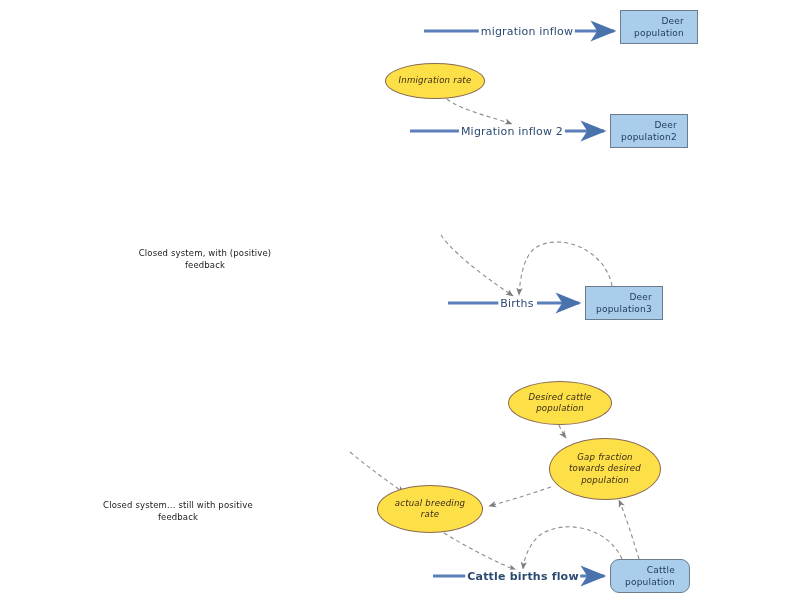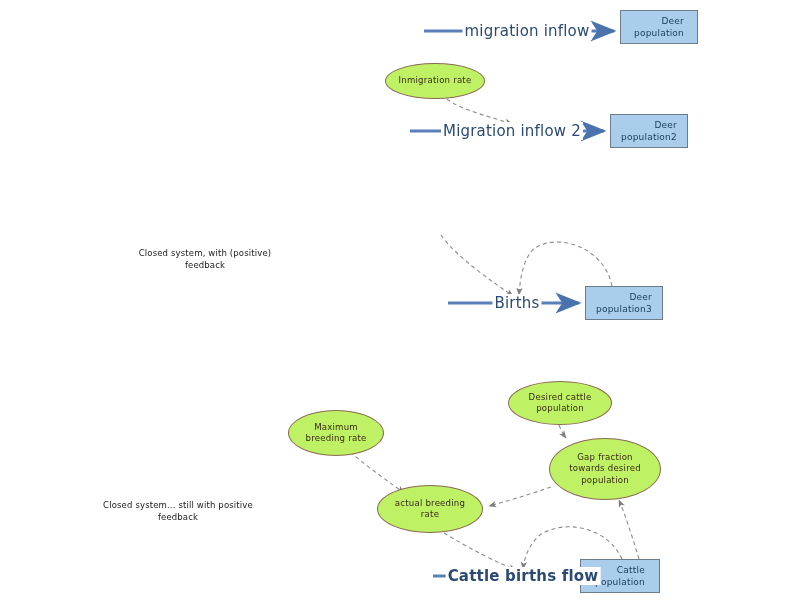--- a/index.html
+++ b/index.html
@@ -53,38 +53,39 @@
     align-items: center;
     justify-content: center;
     letter-spacing: 0.2px;
     white-space: pre-line;
   }
 
   
   .cloudvar {
     position: absolute;
     box-sizing: border-box;
-    background: #bef264;
+    background: #fde047;
     border: 1.1px solid #8a6a52;
     border-radius: 50%;
     color: #3a2a1a;
     font-size: 8.6px;
     line-height: 1.3;
     text-align: center;
     display: flex;
     align-items: center;
     justify-content: center;
     letter-spacing: 0.2px;
     white-space: pre-line;
+    font-style: italic;
   }
 
   
   .flowlabel {
     position: absolute;
-    font-size: 15px;
+    font-size: 11px;
     color: #2b4a72;
     background: #ffffff;
     padding: 0 2px;
     letter-spacing: 0.2px;
     white-space: nowrap;
     transform: translate(-50%, -50%);
   }
 </style>
 </head>
 <body>
@@ -149,28 +150,26 @@
 
   <div class="stock" style="left:620px; top:10px; width:78px; height:34px;">Deer
 population</div>
 
   <div class="stock" style="left:610px; top:114px; width:78px; height:34px;">Deer
 population2</div>
 
   <div class="stock" style="left:585px; top:286px; width:78px; height:34px;">Deer
 population3</div>
 
-  <div class="stock" style="left:580px; top:559px; width:80px; height:34px;">Cattle
+  <div class="stock" style="left:610px; top:559px; width:80px; height:34px;border-radius:9px;">Cattle
 population</div>
 
   <div class="cloudvar" style="left:385px; top:63px; width:100px; height:36px;">Inmigration rate</div>
 
 
-  <div class="cloudvar" style="left:288px; top:410px; width:96px; height:46px;">Maximum
-breeding rate</div>
 
   <div class="cloudvar" style="left:508px; top:381px; width:104px; height:44px;">Desired cattle
 population</div>
 
   <div class="cloudvar" style="left:549px; top:438px; width:112px; height:62px;">Gap fraction
 towards desired
 population</div>
 
   <div class="cloudvar" style="left:377px; top:485px; width:106px; height:48px;">actual breeding
 rate</div>

